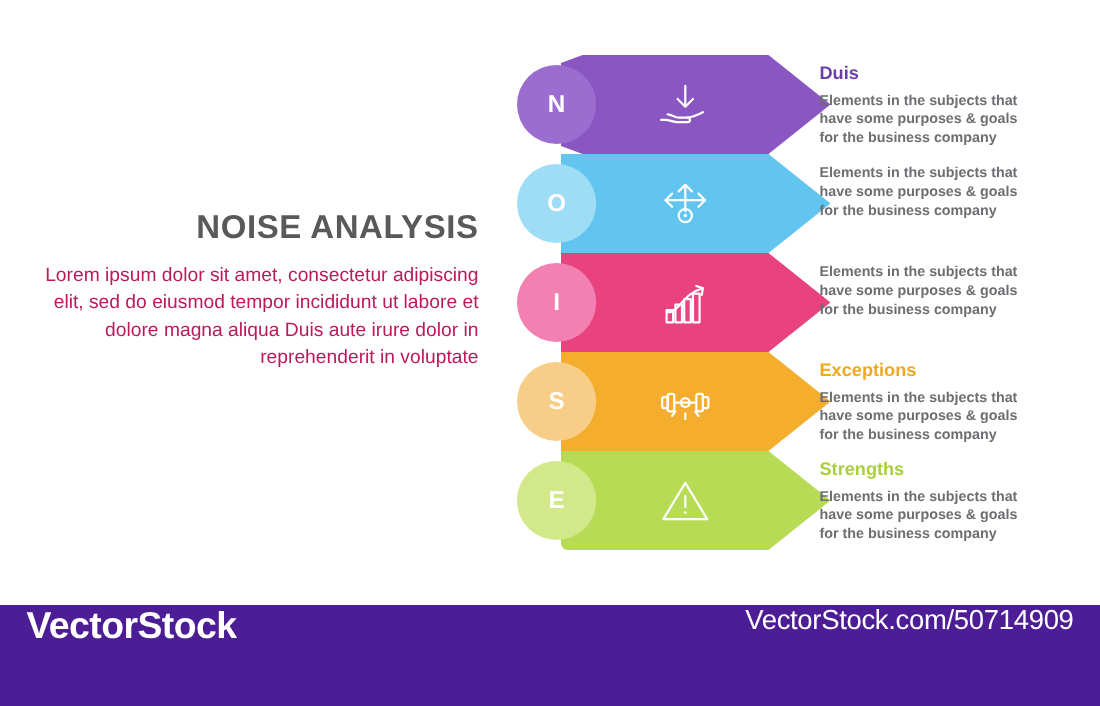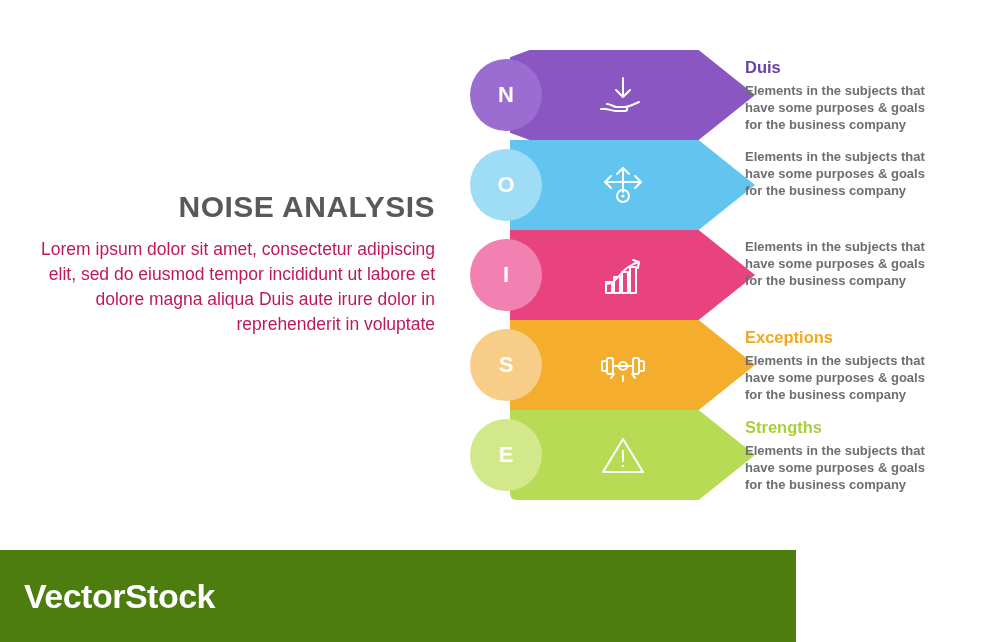--- a/index.html
+++ b/index.html
@@ -110,24 +110,23 @@
     line-height: 1.32;
     margin: 0;
     white-space: pre-line;
     font-weight: bold;
   }
 
   
   .footer {
     position: absolute;
     left: 0; top: 550px;
-    width: 796px; height: 92px;
-    background: #4d7c0f;
+    width: 1000px; height: 92px;
+    background: #4c1d95;
     display: flex;
-    align-items: center;
     justify-content: space-between;
     padding: 0 24px;
   }
   .brand {
     color: #ffffff;
     font-size: 34px;
     font-weight: bold;
     letter-spacing: -0.5px;
   }
   .footer-right {
@@ -261,13 +260,14 @@
 have  some purposes &amp; goals
 for the  business company</div>
       </div>
     </div>
 
   </div>
 </div>
 
 <div class="footer">
   <div class="brand">VectorStock</div>
+  <div class="footer-right">VectorStock.com/50714909</div>
 </div>
 
 </body></html>

